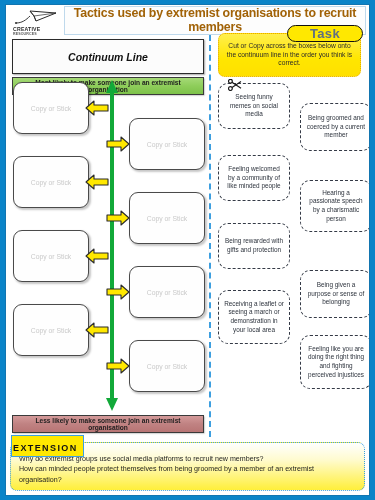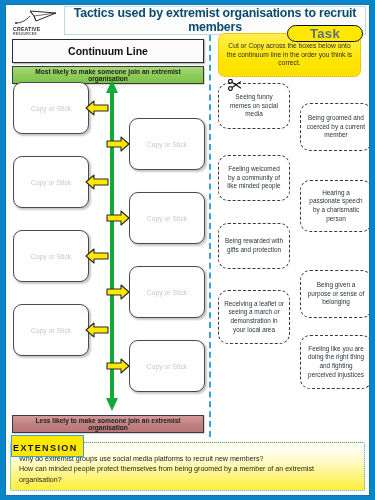--- a/index.html
+++ b/index.html
@@ -46,37 +46,38 @@
   .title-box {
     position: absolute; left: 58px; top: 1px; right: 3px;
     height: 29px;
     border: 1px solid #bfd9ec;
     background: #fdfdfd;
     display: flex; align-items: center; justify-content: center;
     text-align: center;
     padding: 0 4px;
   }
   .title-box span {
-    font-size: 12.4px; font-weight: bold; color: #0c4a6e;
+    font-size: 12.4px; font-weight: bold; color: #a16207;
     line-height: 13.5px; letter-spacing: -.2px;
   }
 
   
   .left-col {
     position: absolute; left: 3px; top: 34px;
     width: 198px; bottom: 62px;
   }
   .section-title {
     position: relative;
     margin: 0 3px;
-    height: 24px;
+    height: 35px;
     border: 1.3px solid #2b2b2b;
     background: #fcfcfc;
     display: flex; align-items: center; justify-content: center;
     box-shadow: 1px 1px 1.5px rgba(0,0,0,.35);
+    font-style: italic;
   }
   .section-title span {
     font-size: 10.5px; font-weight: bold; color: #111;
   }
 
   .pole-top, .pole-bottom {
     position: relative;
     margin: 3px 3px 0 3px;
     height: 18px;
     border: 1px solid #3a3a3a;
@@ -196,21 +197,21 @@
     border: 1.3px solid #3d9fe0;
     padding: 1px 5px 1px 1px;
     z-index: 3;
   }
   .ext-label span {
     font-size: 9px; font-weight: bold; color: #111; letter-spacing: 1.4px;
   }
   .ext-body {
     position: absolute; left: 0; right: 0; top: 7px; bottom: 0;
     border: 1.6px dotted #3d9fe0;
-    border-radius: 2px;
+    border-radius: 7px;
     background: linear-gradient(to bottom,#ffffff 0%,#fffbd0 35%,#ffef3a 100%);
     padding: 11px 8px 4px 8px;
   }
   .ext-body p {
     font-size: 7.1px; color: #1d1d1d; line-height: 10.4px;
   }
 </style>
 </head>
 <body>
 

